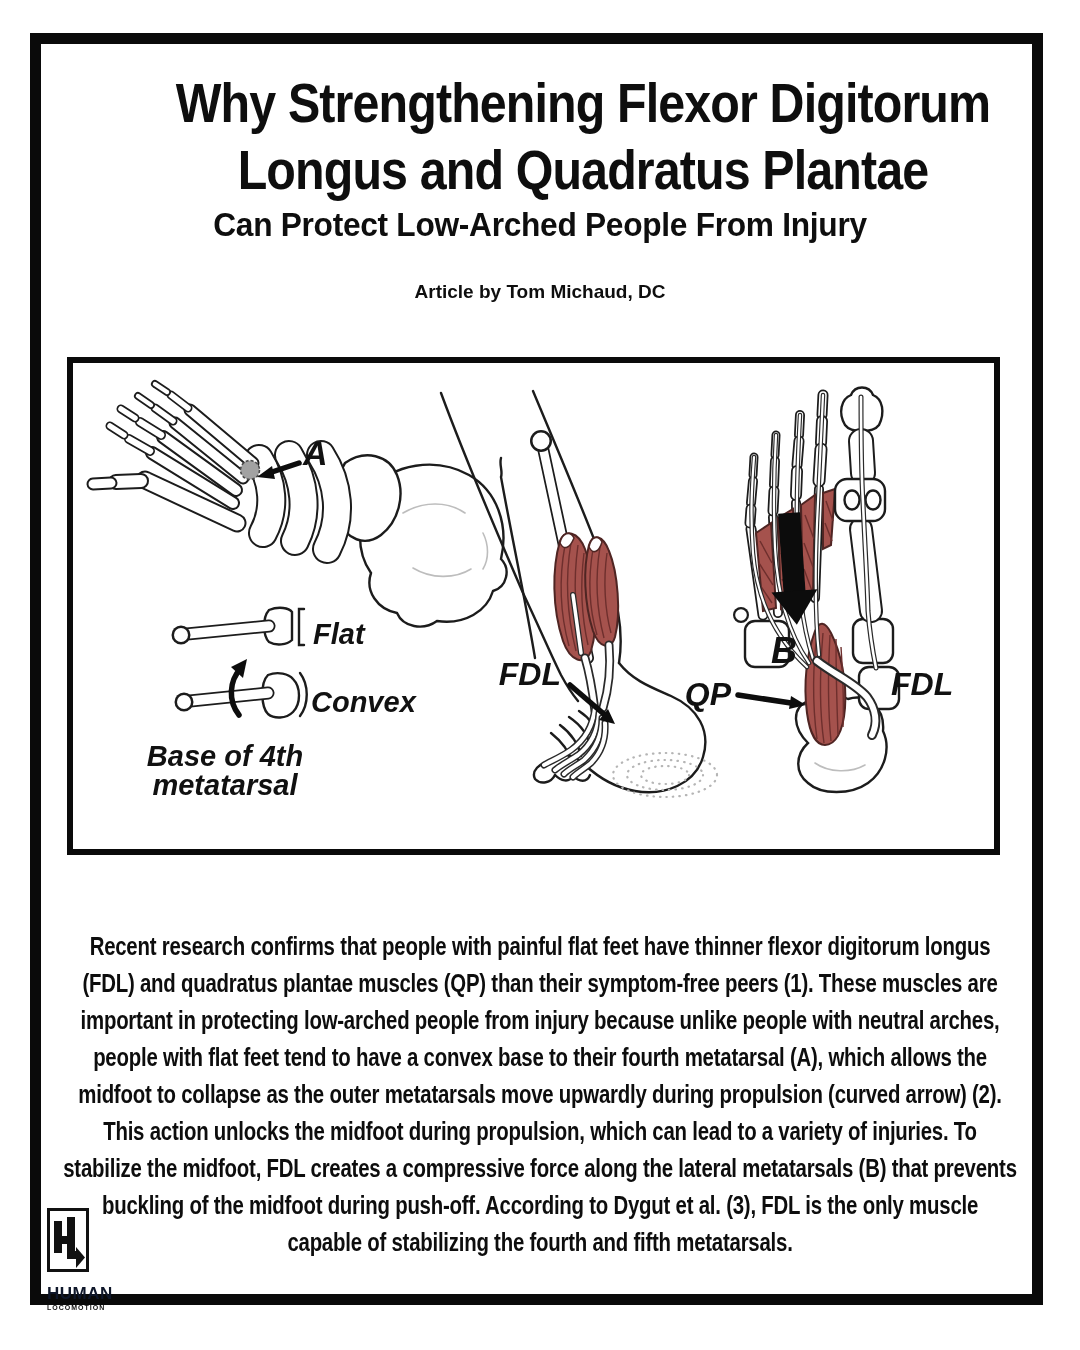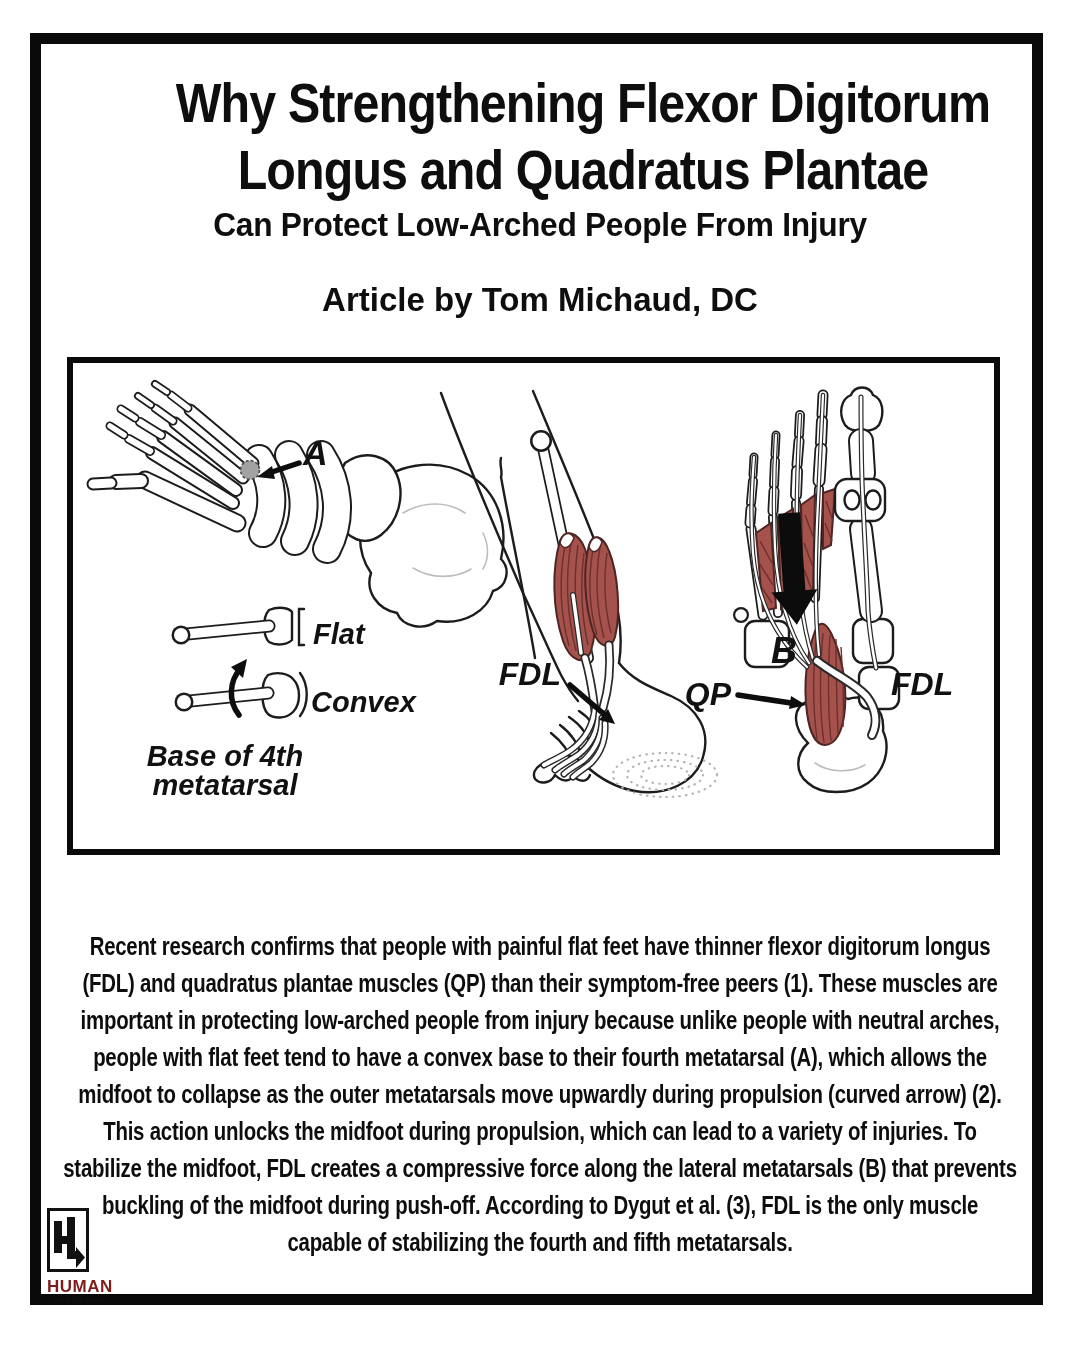--- a/index.html
+++ b/index.html
@@ -16,21 +16,21 @@
     font-weight:700; font-size:55px; line-height:67px; letter-spacing:-1px;
     transform:scaleX(0.88); transform-origin:50% 50%; white-space:nowrap;
   }
   .subtitle {
     position:absolute; top:206px; left:0; width:1080px; text-align:center;
     font-weight:700; font-size:33px; letter-spacing:-0.3px;
     transform:scaleX(0.96); transform-origin:50% 50%; white-space:nowrap;
   }
   .byline {
     position:absolute; top:281px; left:0; width:1080px; text-align:center;
-    font-weight:700; font-size:33px; letter-spacing:0px;
+    font-weight:700; font-size:19px; letter-spacing:0px;
   }
   .figure-box {
     position:absolute; left:67px; top:357px; width:933px; height:498px;
     border:6px solid #0a0a0a; box-sizing:border-box; background:#ffffff;
   }
   .figure-box svg { display:block; width:921px; height:486px; }
 
   
   .bo { stroke:#1c1c1c; stroke-linecap:round; fill:none; }           
   .bi { stroke:#ffffff; stroke-linecap:round; fill:none; }           
@@ -45,21 +45,21 @@
   .fl { font-family:"Liberation Sans",sans-serif; font-style:italic; font-weight:700; fill:#111111; }
 
   .bodytext {
     position:absolute; top:901px; left:50%; width:1240px;
     transform:translateX(-50%) scaleX(0.77); transform-origin:center top;
     font-size:26.5px; line-height:37px; font-weight:700; letter-spacing:-0.3px;
     text-align:center; color:#0d0d0d;
   }
   .logo { position:absolute; left:47px; top:1208px; width:80px; }
   .logo svg { display:block; }
-  .logo-name { font-weight:700; font-size:17px; letter-spacing:0.5px; line-height:1; margin-top:6px; color:#7f1d1d; }
+  .logo-name { font-weight:700; font-size:17px; letter-spacing:0.5px; line-height:1; margin-top:13px; color:#0f172a; }
   .logo-sub  { font-weight:700; font-size:7px; letter-spacing:1px; line-height:1; margin-top:2px; color:#111; }
 </style>
 </head>
 <body>
 
 <div class="page">
   <div class="frame"></div>
 
   <div class="title-block">
     <div class="title-line">Why Strengthening Flexor Digitorum</div>

